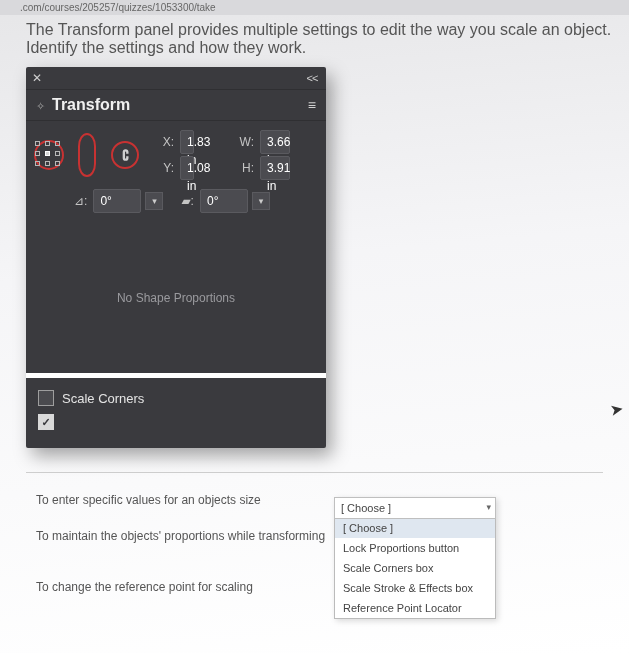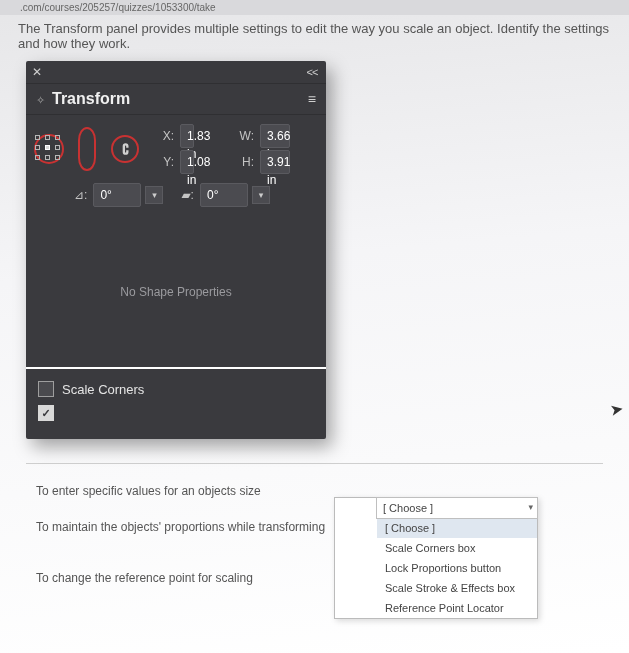--- a/index.html
+++ b/index.html
@@ -13,22 +13,22 @@
     overflow: hidden;
     font-size: 12px;
   }
   .url-bar {
     font-size: 10px;
     color: #666;
     padding: 2px 20px;
     background: #d9d9dc;
   }
   .instruction {
-    margin: 6px 14px 10px 18px;
-    font-size: 13px;
+    margin: 6px 14px 10px 26px;
+    font-size: 16px;
     color: #555;
   }
   .panel-wrap {
     margin-left: 26px;
     width: 300px;
     background: #3a3a3e;
     color: #d8d8d8;
     border-radius: 2px;
     box-shadow: 6px 8px 18px rgba(0,0,0,0.35);
     font-size: 12px;
@@ -161,21 +161,21 @@
   }
   .no-props {
     height: 150px;
     display: flex;
     align-items: center;
     justify-content: center;
     color: #9a9a9e;
     font-size: 12px;
   }
   .panel-bottom {
-    border-top: 2px solid #ffffff;
+    border-top: 5px solid #ffffff;
     padding: 8px 28px 14px 12px;
   }
   .cbrow {
     display: flex;
     align-items: center;
     gap: 8px;
     padding: 4px 0;
     color: #e4e4e4;
     font-size: 13px;
   }
@@ -228,21 +228,20 @@
     position: absolute;
     left: 334px;
     top: 497px;
     width: 160px;
     border: 1px solid #bbb;
     background: #fff;
     box-shadow: 2px 2px 6px rgba(0,0,0,0.15);
     font-size: 11px;
     color: #444;
     z-index: 10;
-    padding-left: 42px;
   }
   .dropdown .opt {
     padding: 4px 8px;
   }
   .dropdown .opt.sel {
     background: #dfe7f0;
   }
   .dropdown .closed {
     border: 1px solid #bfbfbf;
     padding: 4px 6px;
@@ -324,21 +323,21 @@
       <span class="val" style="width:34px">0°</span>
       <span class="chev">▾</span>
     </div>
     <div class="grp" style="margin-left:12px">
       <span class="lbl">▰:</span>
       <span class="val" style="width:34px">0°</span>
       <span class="chev">▾</span>
     </div>
   </div>
 
-  <div class="no-props">No Shape Properties</div>
+  <div class="no-props">No Shape Proportions</div>
 
   <div class="panel-bottom">
     <div class="cbrow">
       <span class="cb"></span>
       <span>Scale Corners</span>
     </div>
     <div class="cbrow">
       <span class="cb checked"></span>
     </div>
   </div>
@@ -353,19 +352,19 @@
   <div class="prompt">To maintain the objects' proportions while transforming</div>
 </div>
 <div class="qrow" style="margin-top:31px">
   <div class="prompt">To change the reference point for scaling</div>
   <div class="select" style="visibility:hidden"></div>
 </div>
 
 <div class="dropdown">
   <div class="closed">[ Choose ]</div>
   <div class="opt sel">[ Choose ]</div>
+  <div class="opt">Lock Proportions button</div>
   <div class="opt">Scale Corners box</div>
-  <div class="opt">Lock Proportions button</div>
   <div class="opt">Scale Stroke &amp; Effects box</div>
   <div class="opt">Reference Point Locator</div>
 </div>
 
 <div class="cursor">➤</div>
 
 </body></html>

